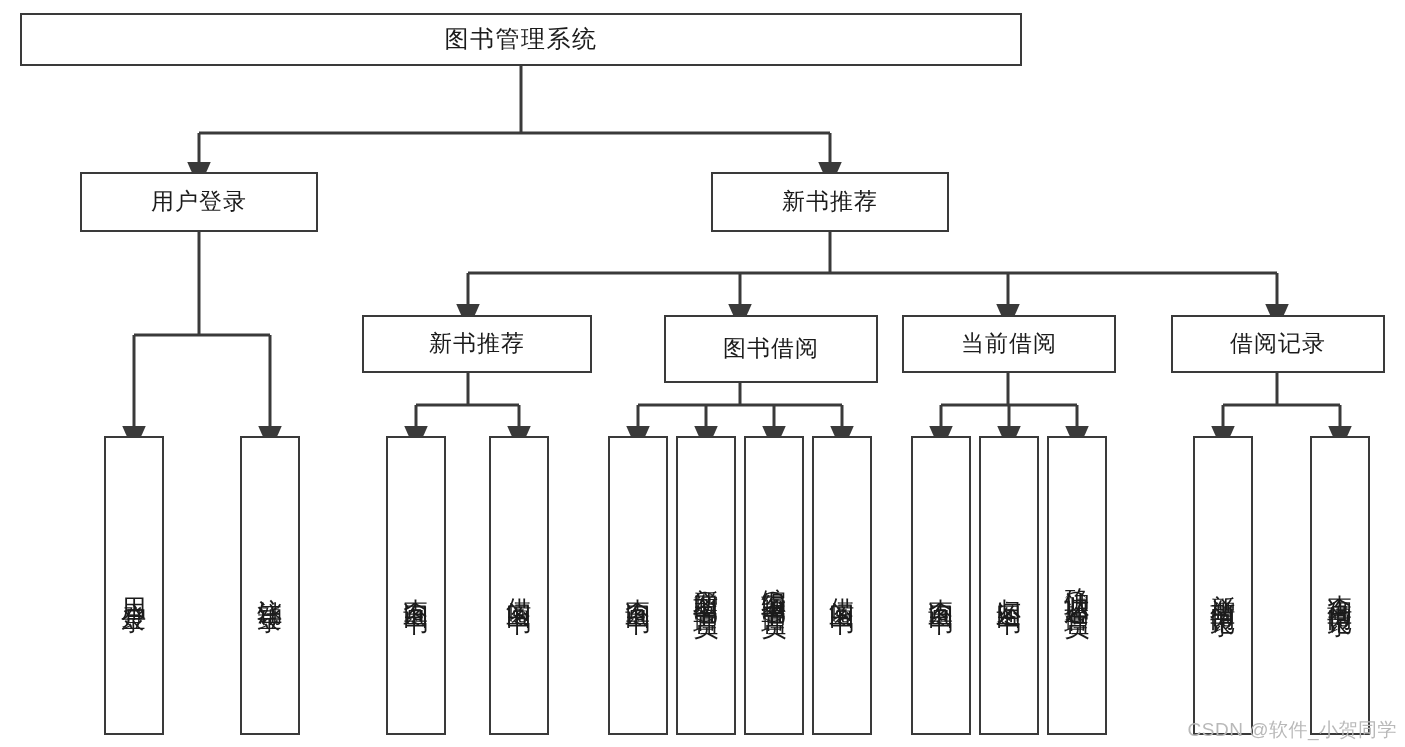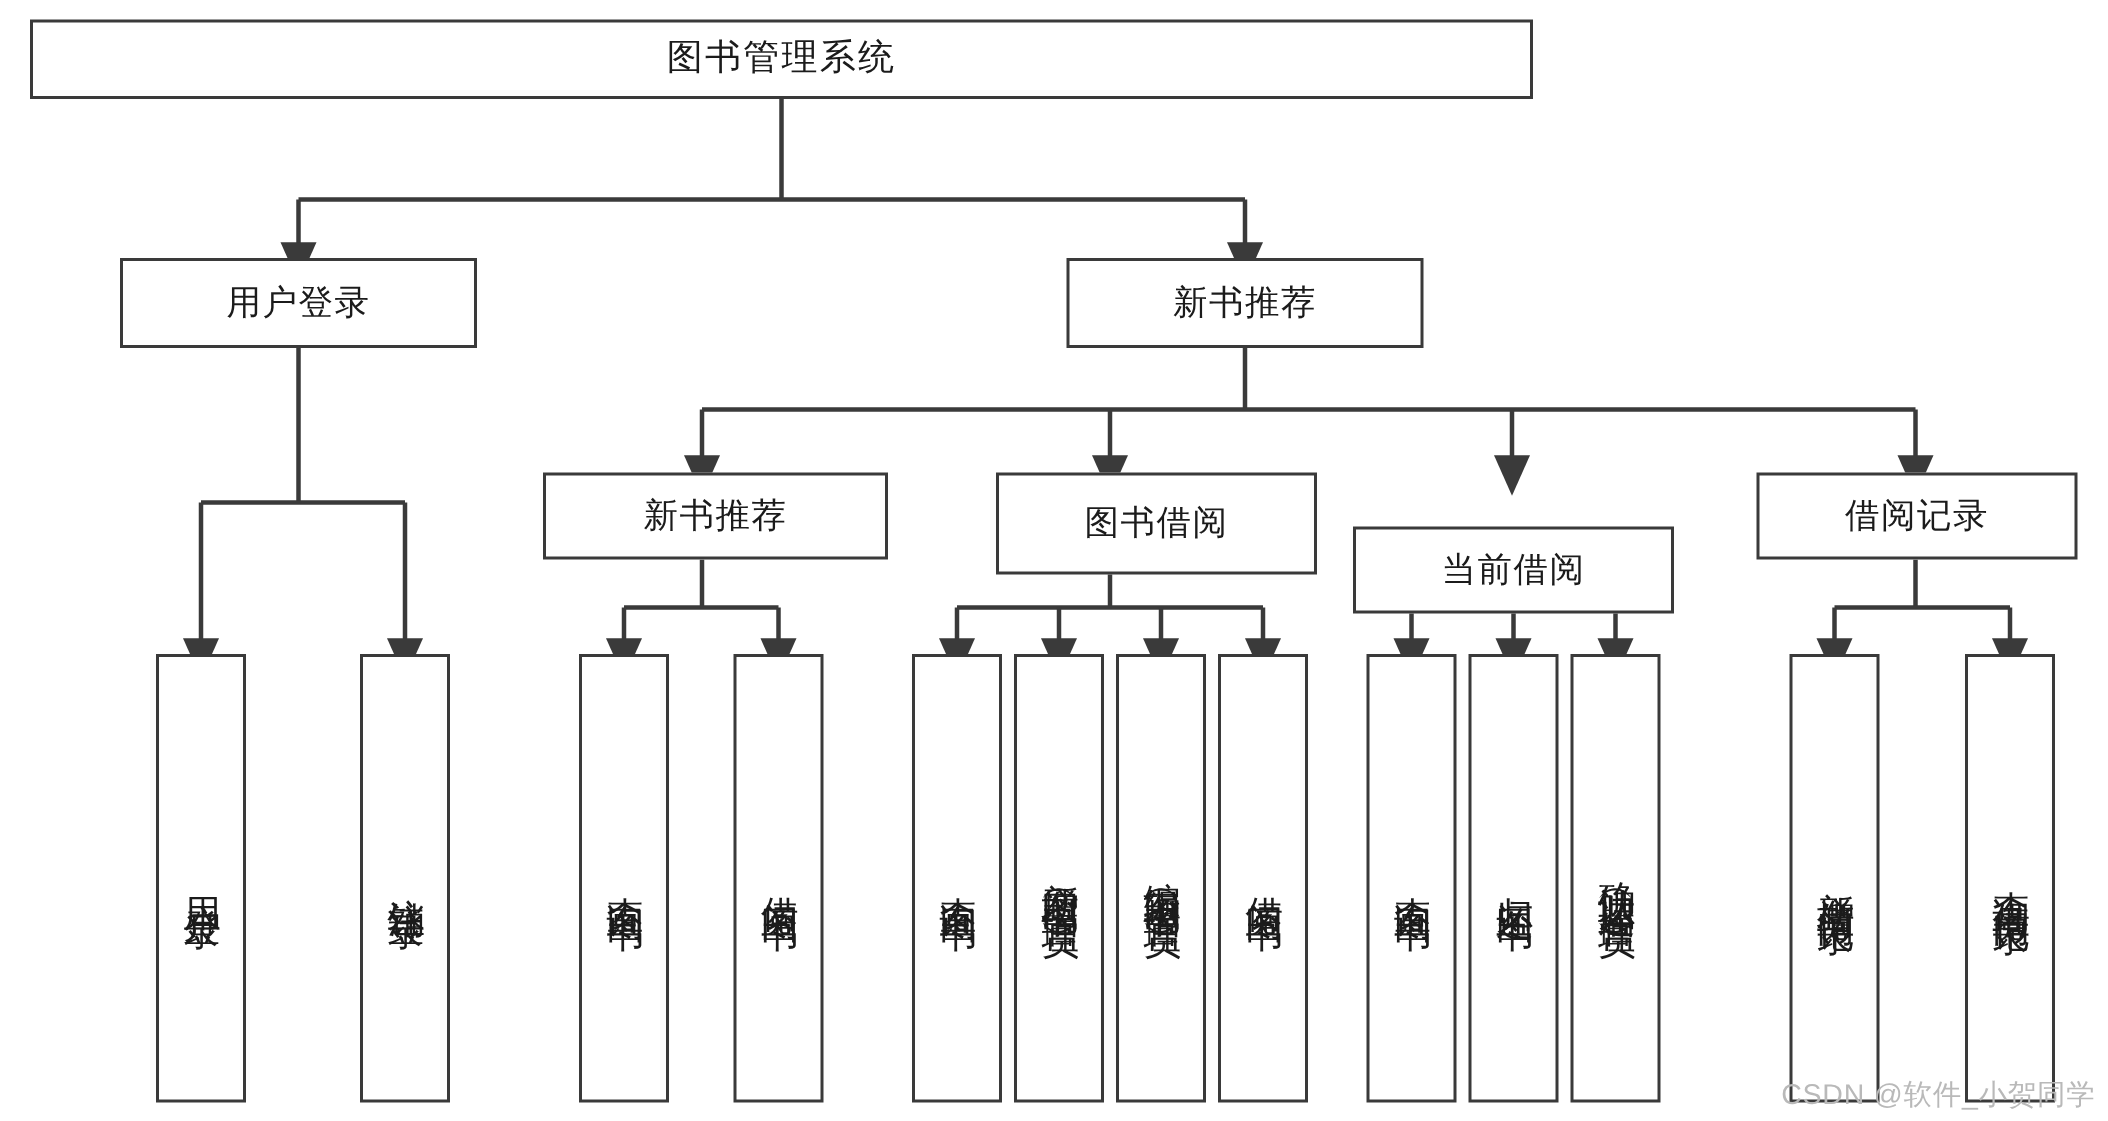--- a/index.html
+++ b/index.html
@@ -131,21 +131,21 @@
   <div class="node horiz" style="left:711px;top:172px;width:238px;height:60px;">
     <span class="lbl">新书推荐</span>
   </div>
 
   <div class="node horiz" style="left:362px;top:315px;width:230px;height:58px;">
     <span class="lbl">新书推荐</span>
   </div>
   <div class="node horiz" style="left:664px;top:315px;width:214px;height:68px;">
     <span class="lbl">图书借阅</span>
   </div>
-  <div class="node horiz" style="left:902px;top:315px;width:214px;height:58px;margin-top:36px;">
+  <div class="node horiz" style="left:902px;top:315px;width:214px;height:58px;">
     <span class="lbl">当前借阅</span>
   </div>
   <div class="node horiz" style="left:1171px;top:315px;width:214px;height:58px;">
     <span class="lbl">借阅记录</span>
   </div>
 
   <div class="node vert" style="left:104px;top:436px;width:60px;height:299px;">
     <span class="lbl">用户登录</span>
   </div>
   <div class="node vert" style="left:240px;top:436px;width:60px;height:299px;">

